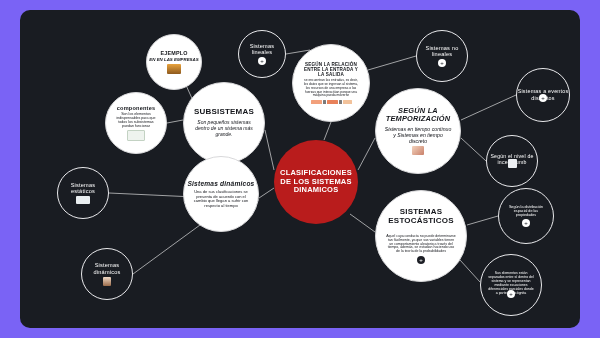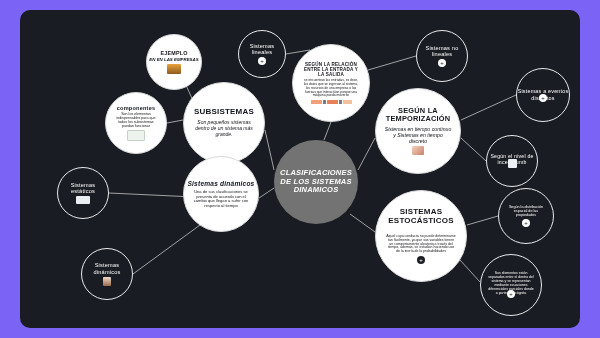--- a/index.html
+++ b/index.html
@@ -48,24 +48,23 @@
     background: #ffffff;
     color: #14161b;
     border: 1px solid #d8d8da;
   }
   .node.outline {
     background: transparent;
     color: #ffffff;
     border: 1px solid #e9e9ec;
   }
   .node.center {
-    background: #737373;
+    background: #b91c1c;
     color: #ffffff;
     border: none;
-    font-style: italic;
   }
   .n-title {
     font-weight: bold;
     line-height: 1.12;
     letter-spacing: 0.2px;
   }
   .n-sub {
     font-style: italic;
     line-height: 1.18;
   }
@@ -107,21 +106,21 @@
     z-index: 5;
   }
   #node-relacion .n-title { font-size: 4.6px; padding: 0 7px; margin-bottom: 2px; }
   #node-relacion .n-body { font-size: 3.3px; padding: 0 9px; }
 
   #node-temporizacion {
     left: 355px; top: 78px;
     width: 86px; height: 86px;
     z-index: 5;
   }
-  #node-temporizacion .n-title { font-size: 7.4px; margin-bottom: 3px; }
+  #node-temporizacion .n-title { font-size: 7.4px; margin-bottom: 3px; font-style: italic; }
   #node-temporizacion .n-sub { font-size: 5.2px; padding: 0 8px; }
 
   #node-estocasticos {
     left: 355px; top: 180px;
     width: 92px; height: 92px;
     z-index: 5;
   }
   #node-estocasticos .n-title { font-size: 8px; margin-bottom: 9px; }
   #node-estocasticos .n-body { font-size: 3.5px; padding: 0 10px; }
 

